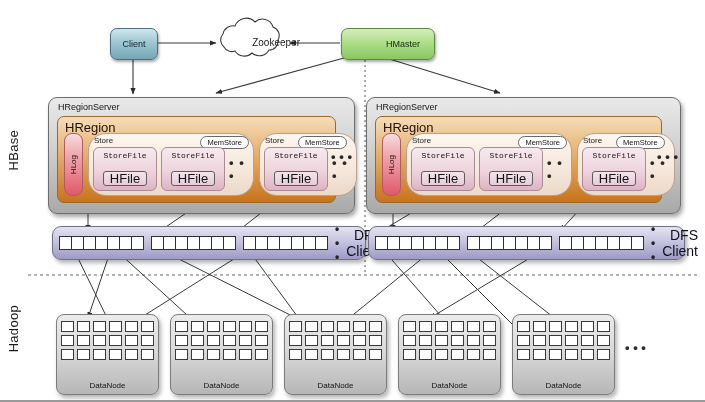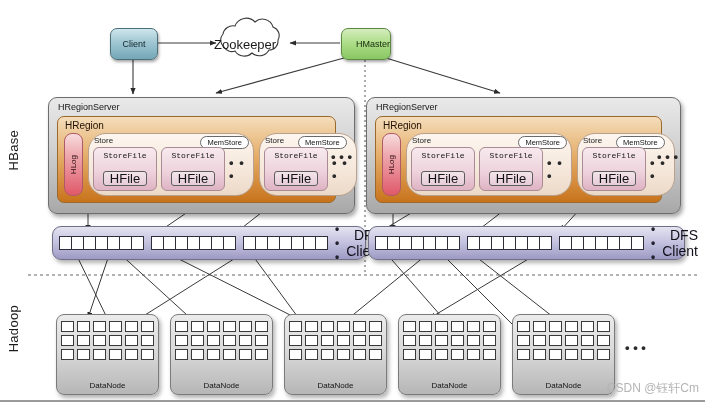--- a/index.html
+++ b/index.html
@@ -50,29 +50,29 @@
     font-size: 9px; color: #10242b;
   }
   .hmaster-box {
     position: absolute;
     left: 341px; top: 28px;
     width: 48px; height: 30px;
     border-radius: 7px;
     border: 1px solid #5c8a43;
     background: linear-gradient(to bottom, #d5edbe 0%, #aede8a 45%, #89c762 100%);
     box-shadow: 1px 2px 3px rgba(0,0,0,0.35);
-    display: flex; align-items: center; justify-content: flex-end;
-    font-size: 9px; color: #15280a;
+    display: flex; align-items: center; justify-content: flex-start;
+    font-size: 9px; color: #15280a; padding-left: 44px;
   }
   .zk-label {
     position: absolute;
-    left: 214px; top: 37px;
+    left: 236px; top: 37px;
     width: 64px;
-    text-align: left;
-    font-size: 13px;
+    text-align: right;
+    font-size: 10px;
     color: #1b1b1b;
   }
 
   
   .hrs {
     position: absolute;
     top: 97px;
     height: 115px;
     border-radius: 9px;
     border: 1px solid #6d6d6d;
@@ -88,21 +88,21 @@
   .hregion {
     position: absolute;
     left: 8px; top: 18px; right: 18px; bottom: 10px;
     border-radius: 7px;
     border: 1px solid #9a6a2c;
     background: linear-gradient(to bottom, #f4ddbb 0%, #e5ae6a 45%, #c8731b 100%);
   }
   .hregion-title {
     position: absolute;
     left: 7px; top: 3px;
-    font-size: 10px;
+    font-size: 13px;
     color: #201000;
   }
   .hregion-inner {
     position: absolute;
     left: 6px; top: 16px; right: 6px; bottom: 6px;
     display: flex;
     align-items: stretch;
     gap: 5px;
   }
   .hlog {
@@ -632,16 +632,15 @@
         <div class="dn-cell"></div>
         <div class="dn-cell"></div>
         <div class="dn-cell"></div>
         <div class="dn-cell"></div>
         <div class="dn-cell"></div>
       </div>
     <div class="dn-label">DataNode</div>
   </div>
   <div class="dn-dots">• • •</div>
 
-  <div class="watermark">CSDN @钰轩Cm</div>
   <div class="bottom-rule"></div>
 
 </div>
 
 </body></html>

